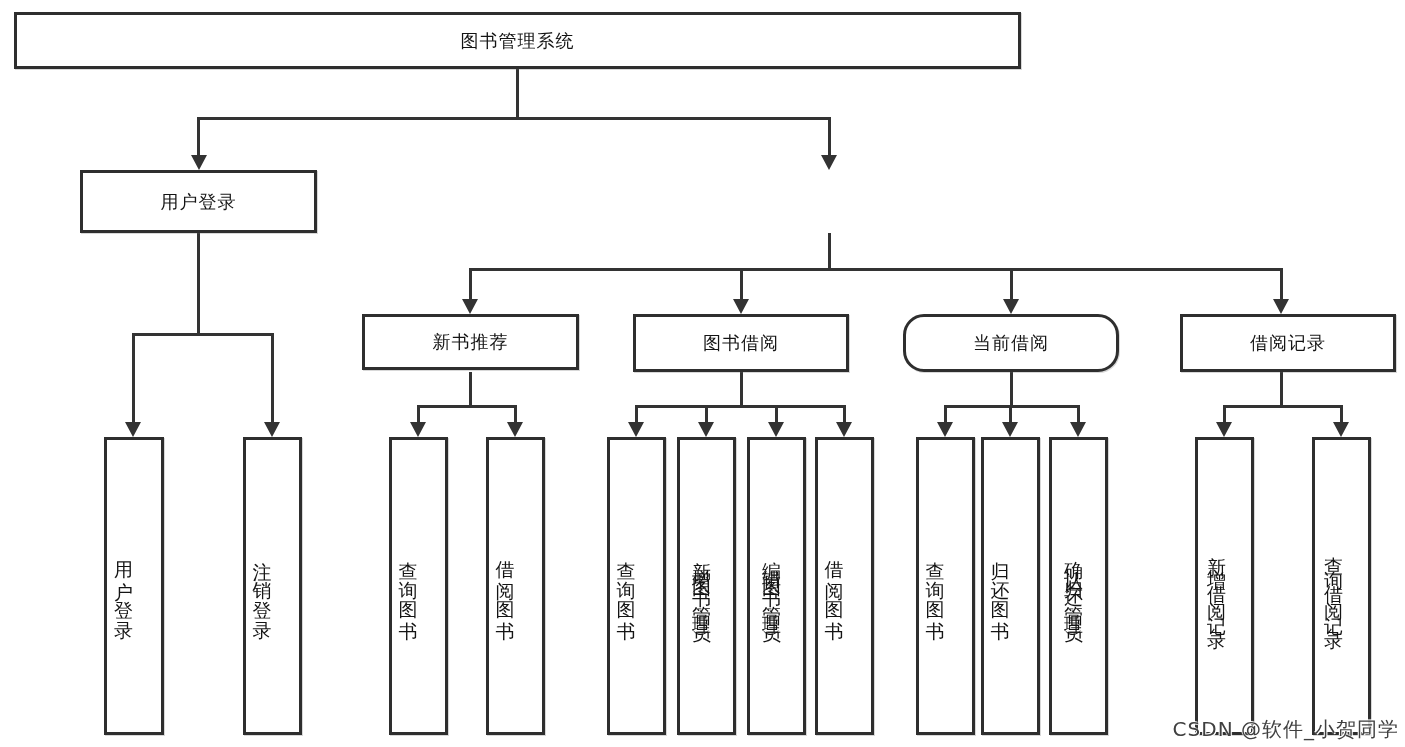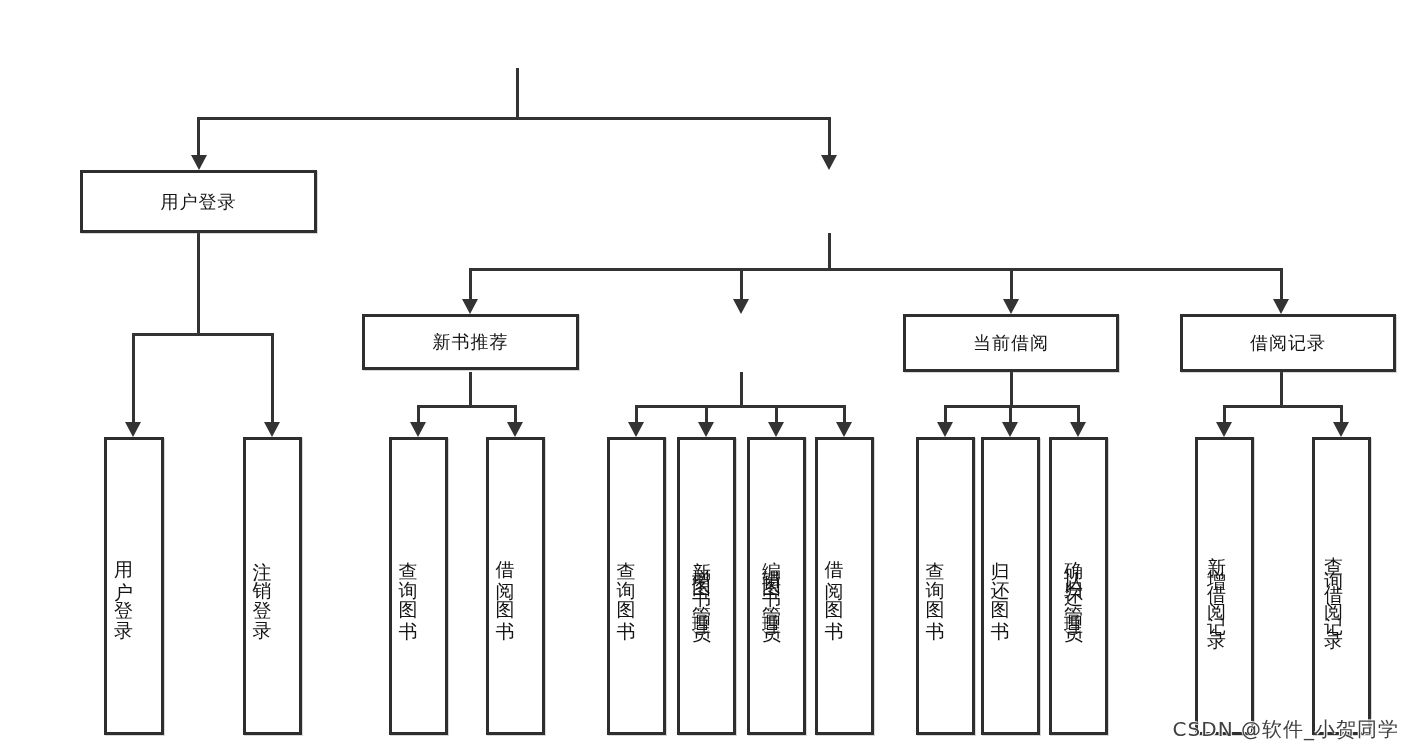--- a/index.html
+++ b/index.html
@@ -118,29 +118,35 @@
     <div class="arr" style="left:698px;top:422px;"></div>
     <div class="arr" style="left:768px;top:422px;"></div>
     <div class="arr" style="left:836px;top:422px;"></div>
     <div class="arr" style="left:937px;top:422px;"></div>
     <div class="arr" style="left:1002px;top:422px;"></div>
     <div class="arr" style="left:1070px;top:422px;"></div>
     <div class="arr" style="left:1216px;top:422px;"></div>
     <div class="arr" style="left:1333px;top:422px;"></div>
   </div>
 
+  <div class="hbox" style="left:14px;top:12px;width:1007px;height:57px;">
+    <span>图书管理系统</span>
+  </div>
 
   <div class="hbox" style="left:80px;top:170px;width:237px;height:63px;">
     <span>用户登录</span>
   </div>
 
   <div class="hbox" style="left:362px;top:314px;width:217px;height:56px;">
     <span>新书推荐</span>
   </div>
-  <div class="hbox" style="left:903px;top:314px;width:216px;height:58px;">
+  <div class="hbox" style="left:633px;top:314px;width:216px;height:58px;">
+    <span>图书借阅</span>
+  </div>
+  <div class="hbox" style="left:903px;top:314px;width:216px;height:58px;border-radius:21px;">
     <span>当前借阅</span>
   </div>
   <div class="hbox" style="left:1180px;top:314px;width:216px;height:58px;">
     <span>借阅记录</span>
   </div>
 
   <div class="col" style="left:104px;width:60px;">
     <span class="vtext ls-4">用户登录</span>
   </div>
   <div class="col" style="left:243px;">

